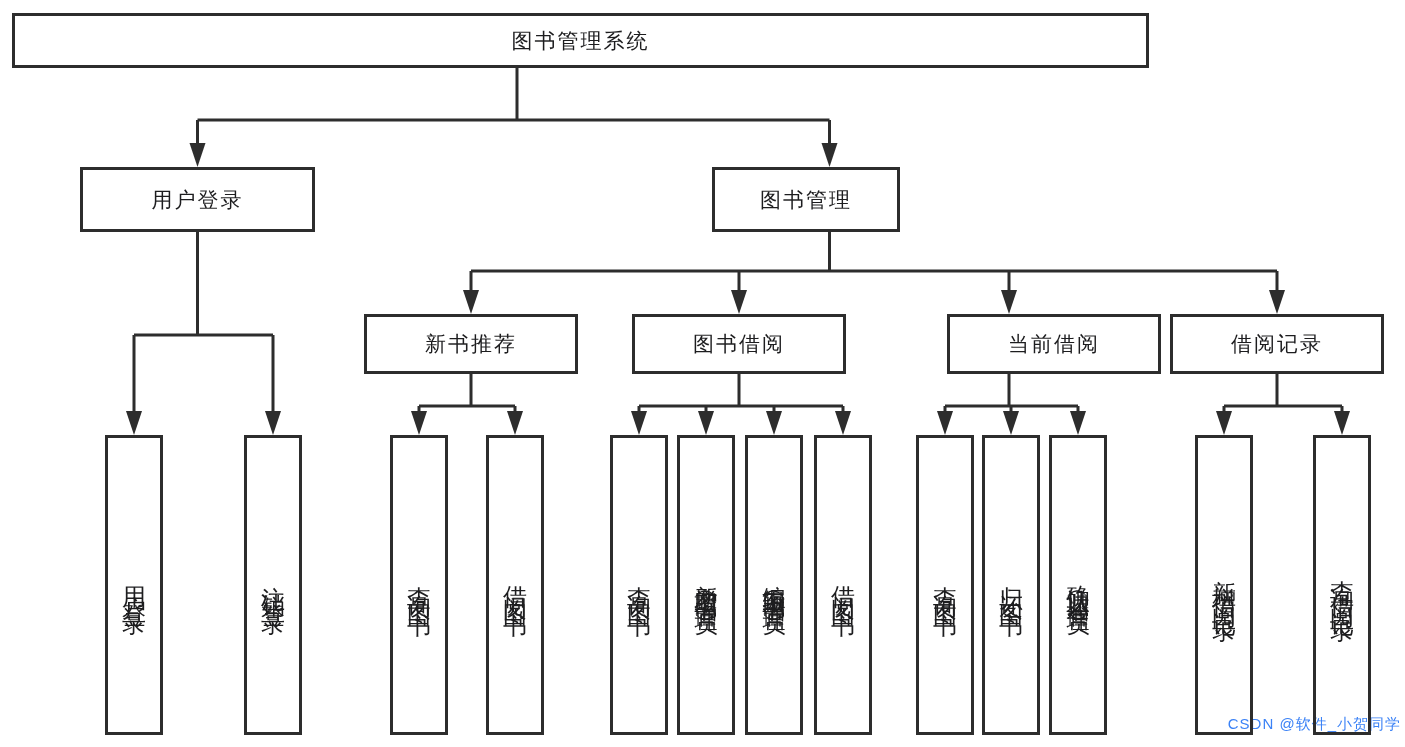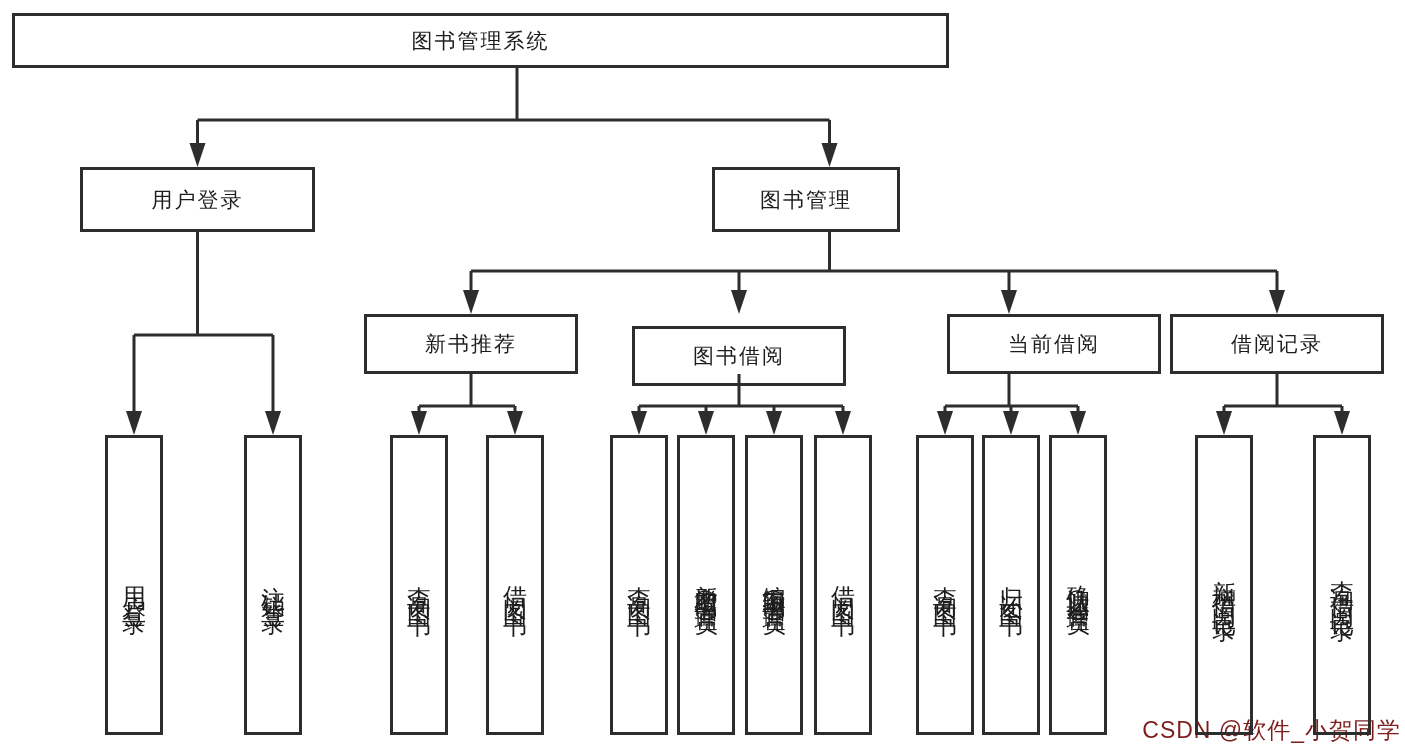--- a/index.html
+++ b/index.html
@@ -47,23 +47,23 @@
     letter-spacing: 9px;
     font-weight: 500;
     line-height: 1;
   }
   .vbox.len6 { letter-spacing: 8px; }
   .vbox.len9 { font-size: 23px; letter-spacing: 4px; }
   .watermark {
     position: absolute;
     right: 4px;
     top: 715px;
-    font-size: 23px;
+    font-size: 15px;
     letter-spacing: 1px;
-    color: #7f1d1d;
+    color: #3b82f6;
     z-index: 0;
     white-space: nowrap;
   }
 </style>
 </head>
 <body>
 
 <div class="canvas">
 
   <div class="watermark">CSDN @软件_小贺同学</div>
@@ -93,27 +93,27 @@
       <polygon points="766,411 782,411 774,435"></polygon>
       <polygon points="835,411 851,411 843,435"></polygon>
       <polygon points="937,411 953,411 945,435"></polygon>
       <polygon points="1003,411 1019,411 1011,435"></polygon>
       <polygon points="1070,411 1086,411 1078,435"></polygon>
       <polygon points="1216,411 1232,411 1224,435"></polygon>
       <polygon points="1334,411 1350,411 1342,435"></polygon>
     </g>
   </svg>
 
-  <div class="node hbox" style="left:12px; top:13px; width:937px; height:55px;">图书管理系统</div>
+  <div class="node hbox" style="left:12px; top:13px; width:1137px; height:55px;">图书管理系统</div>
 
   <div class="node hbox" style="left:80px; top:167px; width:235px; height:65px;">用户登录</div>
   <div class="node hbox" style="left:712px; top:167px; width:188px; height:65px;">图书管理</div>
 
   <div class="node hbox" style="left:364px; top:314px; width:214px; height:60px;">新书推荐</div>
-  <div class="node hbox" style="left:632px; top:314px; width:214px; height:60px;margin-top:12px;">图书借阅</div>
+  <div class="node hbox" style="left:632px; top:314px; width:214px; height:60px;">图书借阅</div>
   <div class="node hbox" style="left:902px; top:314px; width:214px; height:60px;margin-left:45px;">当前借阅</div>
   <div class="node hbox" style="left:1170px; top:314px; width:214px; height:60px;">借阅记录</div>
 
   <div class="node vbox" style="left:105px; top:435px; width:58px; height:300px;">用户登录</div>
   <div class="node vbox" style="left:244px; top:435px; width:58px; height:300px;">注销登录</div>
 
   <div class="node vbox" style="left:390px; top:435px; width:58px; height:300px;">查询图书</div>
   <div class="node vbox" style="left:486px; top:435px; width:58px; height:300px;">借阅图书</div>
 
   <div class="node vbox" style="left:610px; top:435px; width:58px; height:300px;">查询图书</div>

